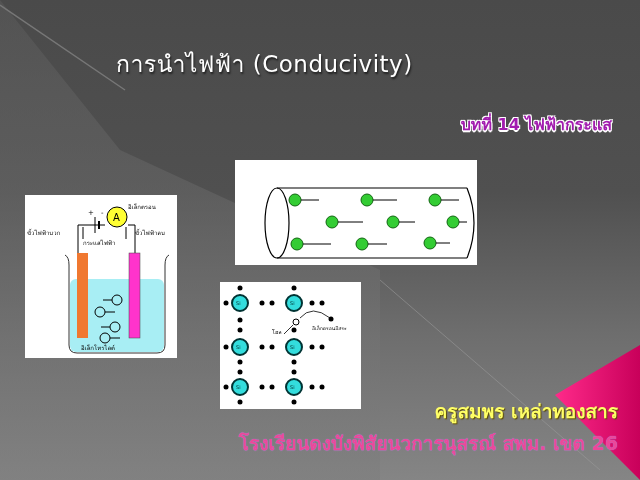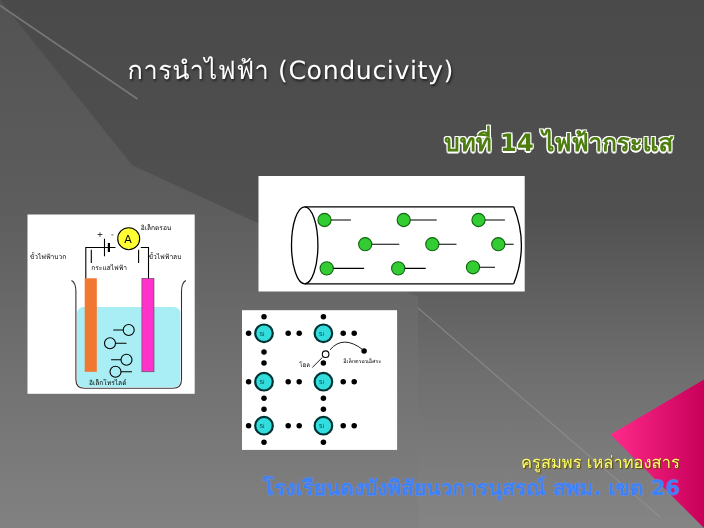--- a/index.html
+++ b/index.html
@@ -3,30 +3,30 @@
 <meta charset="utf-8">
 <style>
   html,body{margin:0;padding:0;}
   body{width:640px;height:480px;overflow:hidden;position:relative;
     background:linear-gradient(180deg,#4a4a4a 0%,#505050 40%,#6e6e6e 70%,#858585 100%);
     font-family:"DejaVu Sans",sans-serif;}
   .bg-svg{position:absolute;left:0;top:0;width:640px;height:480px;}
   .title{position:absolute;left:116px;top:46px;font-size:23px;color:#ffffff;
     font-family:"DejaVu Sans",sans-serif;letter-spacing:0.5px;white-space:nowrap;
     text-shadow:1px 2px 2px rgba(0,0,0,0.6);}
-  .subtitle{position:absolute;right:28px;top:112px;font-size:22px;font-weight:bold;
-    color:#4d7c0f;white-space:nowrap;
+  .subtitle{position:absolute;right:28px;top:112px;font-size:16px;font-weight:bold;
+    color:#a21caf;white-space:nowrap;
     text-shadow:-1px -1px 0 #fff,1px -1px 0 #fff,-1px 1px 0 #fff,1px 1px 0 #fff,0 2px 0 #fff;}
   .pic{position:absolute;background:#fff;}
   .pic1{left:25px;top:195px;width:152px;height:163px;}
   .pic2{left:235px;top:160px;width:242px;height:105px;}
   .pic3{left:220px;top:282px;width:141px;height:127px;}
-  .teacher{position:absolute;right:22px;top:408px;font-size:15px;font-weight:normal;color:#ffff66;
+  .teacher{position:absolute;right:22px;top:396px;font-size:19px;font-weight:bold;color:#ffff66;
     white-space:nowrap;text-shadow:1px 1px 1px #5a4a00;}
-  .school{position:absolute;right:22px;top:428px;font-size:19px;font-weight:bold;color:#3b82f6;
+  .school{position:absolute;right:22px;top:428px;font-size:19px;font-weight:bold;color:#ec4899;
     white-space:nowrap;text-shadow:0 0 1px #9999ff;}
   svg text{font-family:"DejaVu Sans",sans-serif;}
 </style>
 </head>
 <body>
 
 <svg class="bg-svg" viewBox="0 0 640 480">
   <defs>
     <linearGradient id="mg" x1="0" y1="0" x2="1" y2="0">
       <stop offset="0" stop-color="#ff2a8a"></stop>

